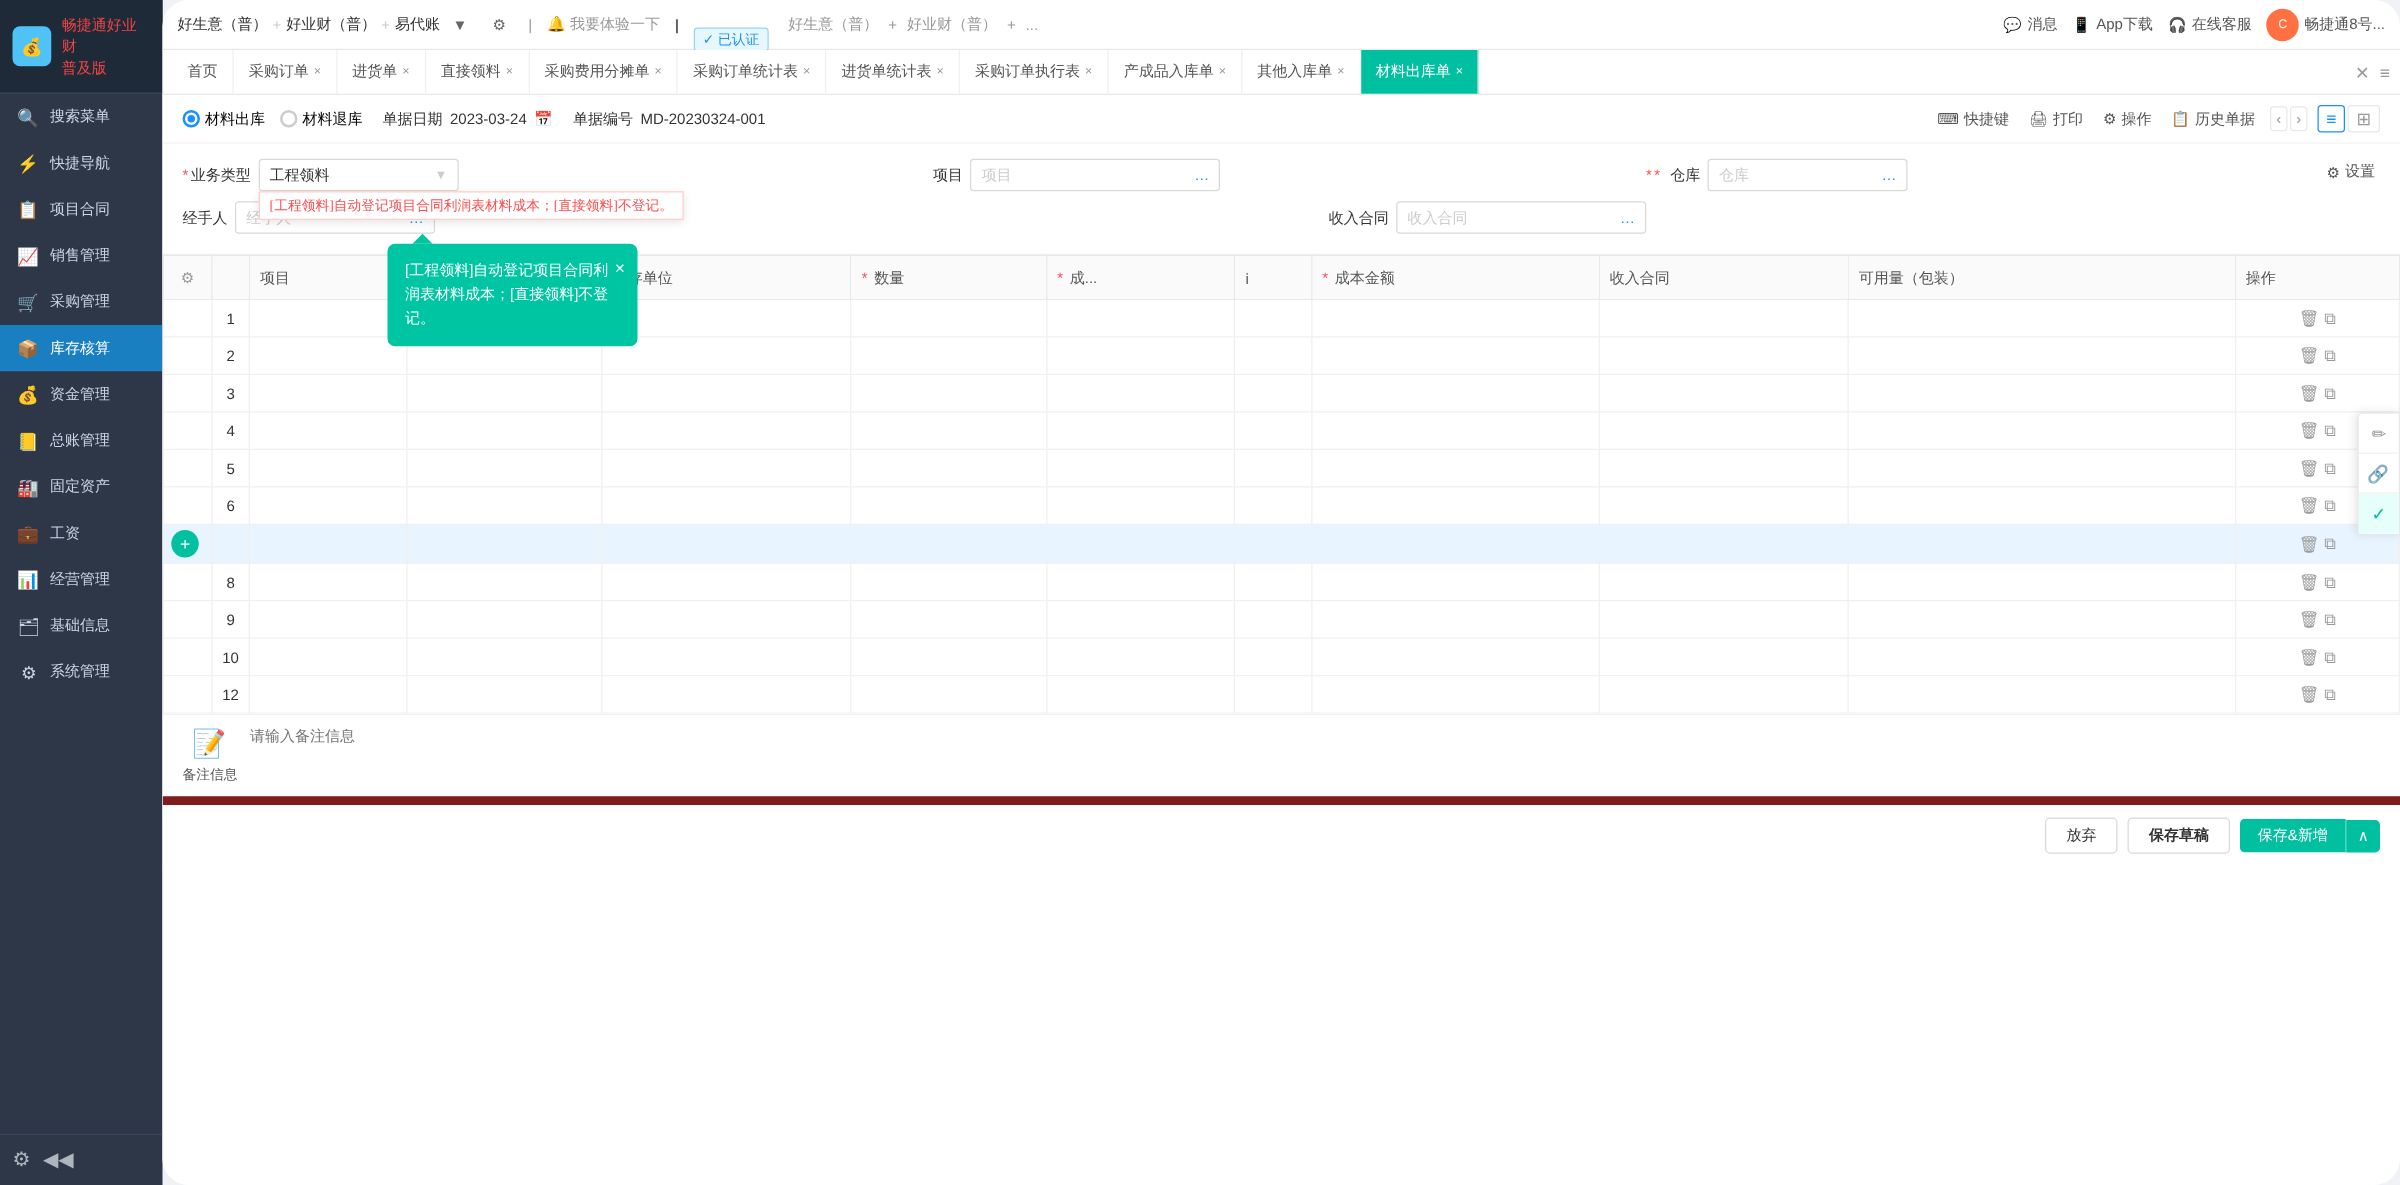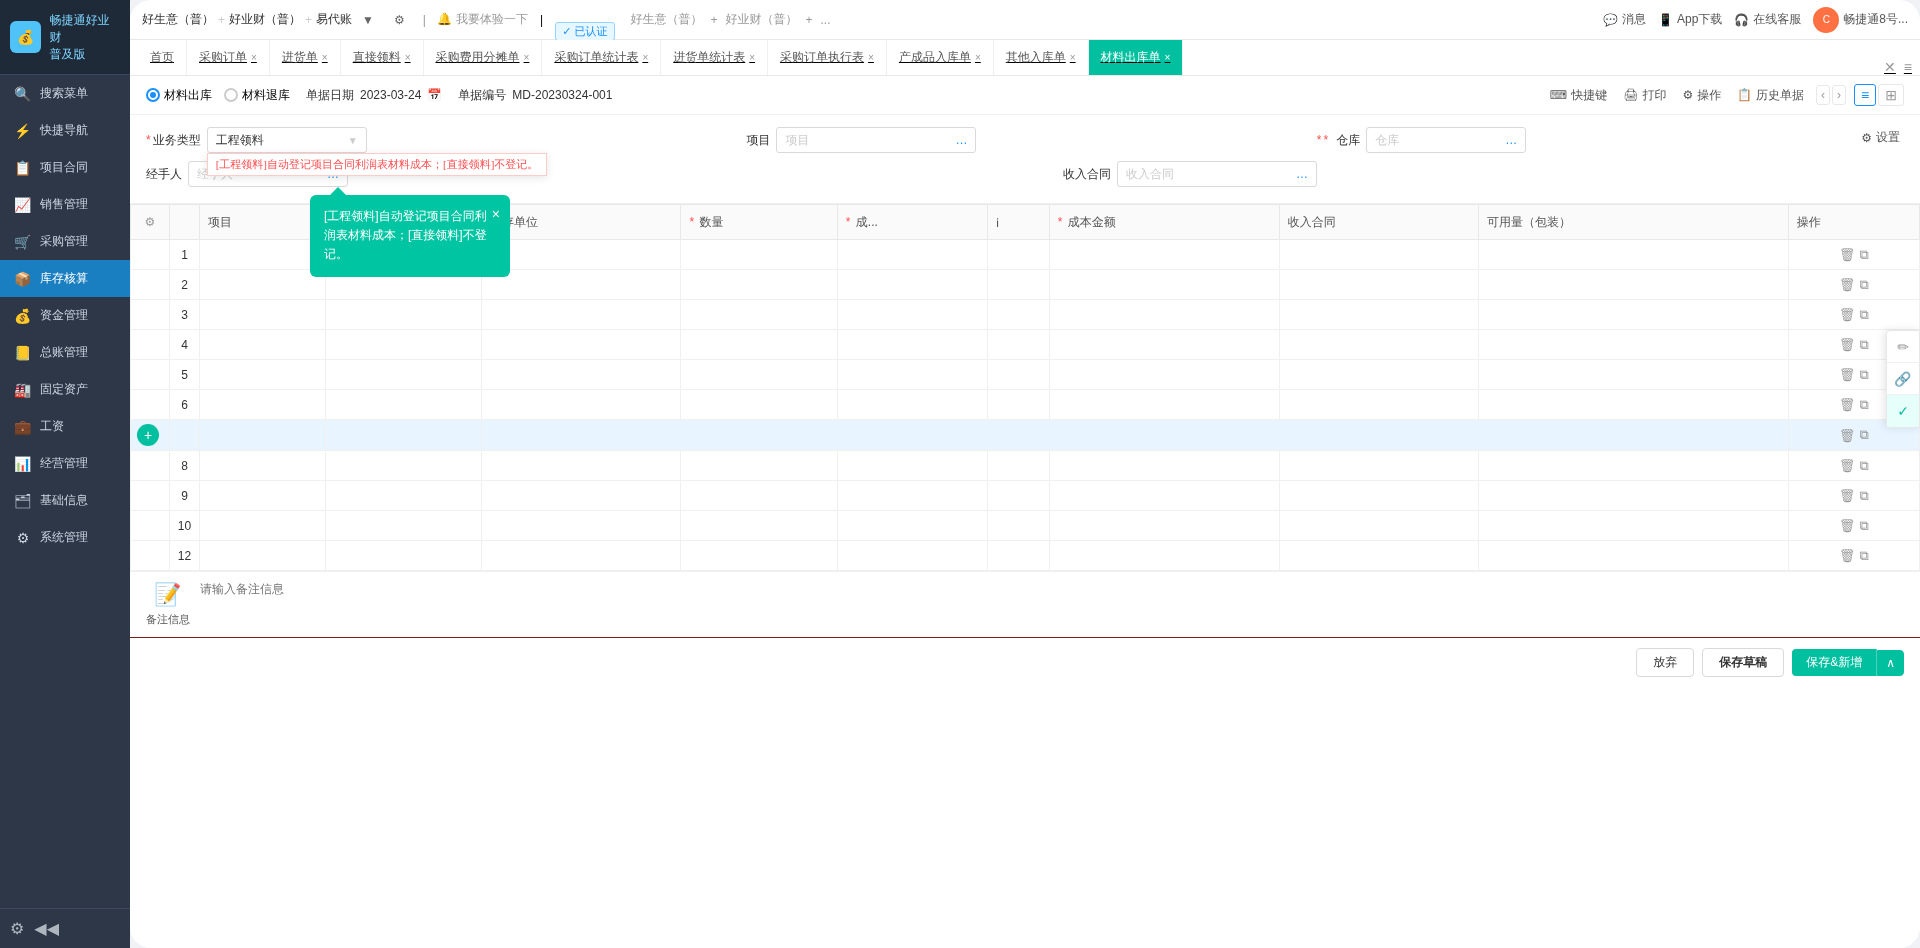--- a/index.html
+++ b/index.html
@@ -5,21 +5,21 @@
     * { box-sizing: border-box; margin: 0; padding: 0; }
     body { font-family: "Microsoft YaHei", "PingFang SC", sans-serif; font-size: 12px; background: #f0f2f5; overflow: hidden; }
 
     
     .app-container { display: flex; height: 948px; width: 1920px; }
 
     
     .sidebar { width: 130px; background: #2d3748; color: #fff; display: flex; flex-direction: column; flex-shrink: 0; }
     .sidebar-logo { padding: 12px 10px; background: #1e2a38; display: flex; align-items: center; gap: 8px; border-bottom: 1px solid #3a4a5c; }
     .sidebar-logo-icon { width: 32px; height: 32px; background: #4fc3f7; border-radius: 6px; display: flex; align-items: center; justify-content: center; font-size: 14px; }
-    .sidebar-logo-text { font-size: 12px; color: #7dd3fc; line-height: 1.4; }
+    .sidebar-logo-text { font-size: 12px; color: #ef4444; line-height: 1.4; }
     .sidebar-nav { flex: 1; overflow-y: auto; }
     .sidebar-item { display: flex; align-items: center; gap: 8px; padding: 10px 14px; cursor: pointer; color: #cbd5e0; font-size: 12px; transition: background 0.2s; }
     .sidebar-item.active { background: #1a7fc1; color: #fff; }
     .sidebar-item-icon { font-size: 14px; width: 18px; text-align: center; }
     .sidebar-bottom { padding: 10px; display: flex; gap: 10px; border-top: 1px solid #3a4a5c; }
     .sidebar-bottom-btn { color: #adb5bd; cursor: pointer; font-size: 16px; }
 
     
     .main-content { flex: 1; display: flex; flex-direction: column; background: #f5f6f8; overflow: hidden; border-radius: 21px; }
 
@@ -28,21 +28,21 @@
     .top-bar-links { display: flex; align-items: center; gap: 4px; color: #666; }
     .top-bar-link { color: #333; cursor: pointer; }
     .top-bar-divider { color: #ccc; }
     .top-bar-icon { cursor: pointer; color: #666; padding: 2px 6px; }
     .certified-badge { background: #e6f7ff; border: 1px solid #91d5ff; color: #1890ff; padding: 1px 6px; border-radius: 3px; font-size: 11px; margin-top: 23px; }
     .top-bar-right { margin-left: auto; display: flex; align-items: center; gap: 12px; color: #555; font-size: 12px; }
     .top-bar-right-item { display: flex; align-items: center; gap: 4px; cursor: pointer; }
     .user-avatar { width: 26px; height: 26px; background: #ff7043; border-radius: 50%; display: flex; align-items: center; justify-content: center; color: #fff; font-size: 10px; }
 
     
-    .tab-bar { background: #fff; border-bottom: 1px solid #e8e8e8; display: flex; align-items: flex-end; padding: 0 8px; height: 36px; overflow: hidden; text-decoration: underline; }
+    .tab-bar { background: #fff; border-bottom: 1px solid #e8e8e8; display: flex; align-items: center; padding: 0 8px; height: 36px; overflow: hidden; }
     .tab-item { display: flex; align-items: center; gap: 4px; padding: 0 12px; height: 36px; font-size: 12px; cursor: pointer; color: #555; border-right: 1px solid #f0f0f0; white-space: nowrap; }
     .tab-item.active { color: #fff; background: #00c0a0; }
     .tab-close { color: #999; font-size: 10px; cursor: pointer; }
     .tab-bar-end { margin-left: auto; display: flex; align-items: center; gap: 8px; color: #999; font-size: 14px; }
 
     
     .page-container { flex: 1; overflow-y: auto; background: #fff; margin: 0; }
 
     
     .page-header { padding: 8px 16px; border-bottom: 1px solid #f0f0f0; display: flex; align-items: center; gap: 16px; background: #fff; }
@@ -84,21 +84,21 @@
     .action-cell { display: flex; gap: 4px; align-items: center; justify-content: center; }
     .action-icon { cursor: pointer; color: #999; font-size: 13px; }
     .add-row-btn { width: 22px; height: 22px; background: #00c0a0; border-radius: 50%; display: flex; align-items: center; justify-content: center; color: #fff; cursor: pointer; font-size: 14px; }
     .table-settings-icon { width: 22px; height: 22px; display: flex; align-items: center; justify-content: center; color: #999; cursor: pointer; }
 
     
     .notes-section { padding: 10px 16px; background: #fff; border-top: 1px solid #f0f0f0; display: flex; align-items: flex-start; gap: 10px; }
     .notes-input { border: none; outline: none; font-size: 12px; color: #999; width: 400px; background: transparent; }
 
     
-    .footer { padding: 10px 16px; background: #fff; border-top: 1px solid #7f1d1d; display: flex; justify-content: flex-end; gap: 8px; }
+    .footer { padding: 10px 16px; background: #fff; border-top: 7px solid #7f1d1d; display: flex; justify-content: flex-end; gap: 8px; }
     .btn { padding: 5px 16px; border-radius: 4px; font-size: 12px; cursor: pointer; border: 1px solid; }
     .btn-default { background: #fff; border-color: #d9d9d9; color: #333; }
     .btn-secondary { background: #fff; border-color: #d9d9d9; color: #333; font-weight: bold; }
     .btn-primary-split { display: flex; align-items: center; }
     .btn-primary-main { background: #00c0a0; border-color: #00c0a0; color: #fff; border-radius: 4px 0 0 4px; border-right: 1px solid rgba(255,255,255,0.3); padding: 5px 14px; cursor: pointer; font-size: 12px; }
     .btn-primary-arrow { background: #00c0a0; border-color: #00c0a0; color: #fff; border-radius: 0 4px 4px 0; padding: 5px 8px; cursor: pointer; font-size: 12px; border: 1px solid #00c0a0; }
 
     
     .tooltip-popup { position: absolute; background: #00c5a3; color: #fff; border-radius: 6px; padding: 12px 14px; font-size: 12px; line-height: 1.6; max-width: 200px; z-index: 100; top: 195px; left: 310px; }
     .tooltip-close { position: absolute; top: 8px; right: 10px; cursor: pointer; font-size: 14px; }

